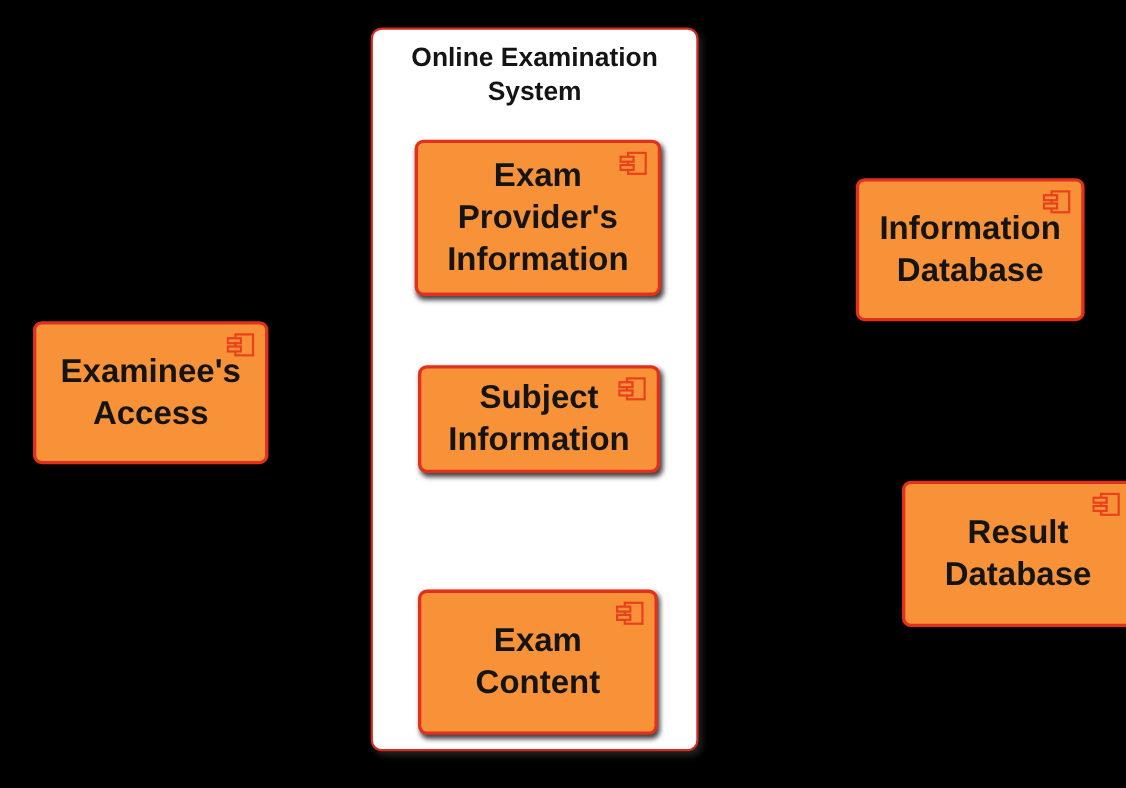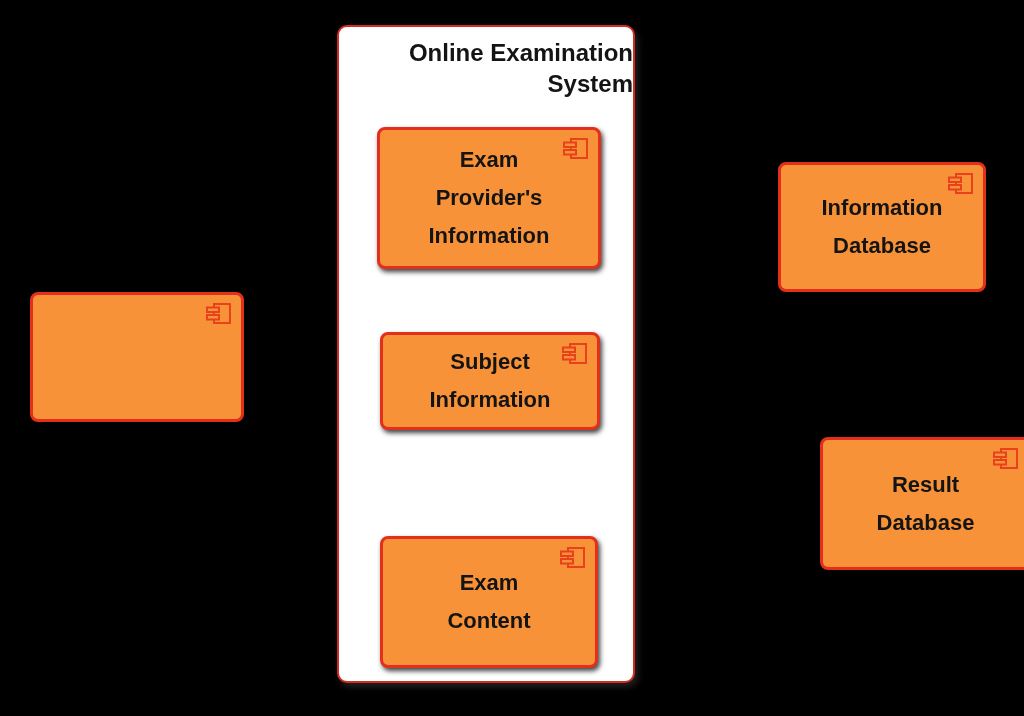--- a/index.html
+++ b/index.html
@@ -26,40 +26,40 @@
     border: 2px solid var(--container-border, #d22b1f);
     border-radius: 10px;
     box-shadow: 3px 4px 6px rgba(60,60,60,0.55);
     box-sizing: border-box;
   }
   .system-title {
     position: absolute;
     left: 0;
     top: 10px;
     width: 100%;
-    text-align: right;
+    text-align: center;
     font-size: 24px;
     line-height: 31px;
     font-weight: bold;
     color: var(--text-color, #141414);
     white-space: pre-line;
   }
   .component {
     position: absolute;
     background: var(--component-fill, #f79238);
     border: 3px solid var(--component-border, #e2301d);
     border-radius: 8px;
     box-sizing: border-box;
     display: flex;
     align-items: center;
     justify-content: center;
     box-shadow: 2px 3px 5px rgba(0,0,0,0.75);
   }
   .component .label {
-    font-size: 22px;
+    font-size: 30px;
     line-height: 38px;
     font-weight: bold;
     color: var(--text-color, #141414);
     text-align: center;
     white-space: pre-line;
   }
   .uml-icon {
     position: absolute;
     top: 7px;
     right: 9px;
@@ -124,20 +124,22 @@
   </div>
 
   <div class="component c-examinees-access">
     <span class="uml-icon">
       <svg viewBox="0 0 26 23" width="26" height="23">
         <rect x="8" y="2" width="16" height="19" fill="none" stroke="currentColor" stroke-width="2"></rect>
         <rect x="1" y="5.5" width="12" height="4.5" fill="var(--component-fill, #f79238)" stroke="currentColor" stroke-width="2"></rect>
         <rect x="1" y="13" width="12" height="4.5" fill="var(--component-fill, #f79238)" stroke="currentColor" stroke-width="2"></rect>
       </svg>
     </span>
+    <span class="label">Examinee's
+Access</span>
   </div>
 
   <div class="component c-info-database">
     <span class="uml-icon">
       <svg viewBox="0 0 26 23" width="26" height="23">
         <rect x="8" y="2" width="16" height="19" fill="none" stroke="currentColor" stroke-width="2"></rect>
         <rect x="1" y="5.5" width="12" height="4.5" fill="var(--component-fill, #f79238)" stroke="currentColor" stroke-width="2"></rect>
         <rect x="1" y="13" width="12" height="4.5" fill="var(--component-fill, #f79238)" stroke="currentColor" stroke-width="2"></rect>
       </svg>
     </span>

